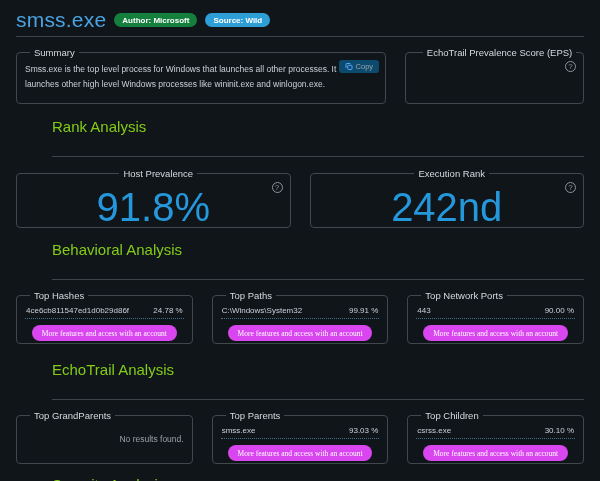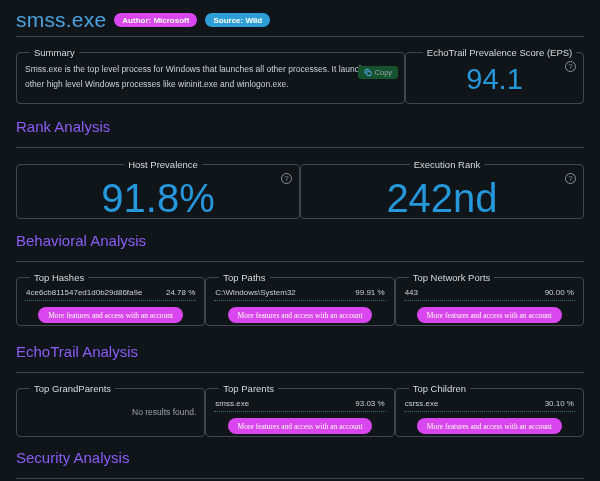--- a/index.html
+++ b/index.html
@@ -11,63 +11,63 @@
   }
   .page { padding: 5px 16px 0 16px; }
 
   
   .header { display: flex; align-items: center; gap: 8px; height: 26px; margin-top: 2px; }
   .page-title { font-size: 21px; font-weight: 400; color: #4aa3e0; letter-spacing: 0.2px; }
   .badge {
     font-size: 8px; font-weight: bold; color: #ffffff;
     padding: 2.5px 8px; border-radius: 9px; white-space: nowrap;
   }
-  .badge-orange { background: #d946ef; }
+  .badge-orange { background: #15803d; }
   .badge-blue { background: #2e9fd6; }
   .divider { border-top: 1px solid #3d444c; margin-top: 3px; }
 
   
   fieldset.panel {
     border: 1px solid #40474f; border-radius: 4px;
     padding: 1px 8px 6px 8px; position: relative; min-width: 0;
     background: transparent;
   }
   fieldset.panel legend {
     font-size: 9.5px; color: #d4dade; padding: 0 4px; margin-left: 5px; white-space: nowrap;
   }
 
-  .row { display: flex; gap: 0; }
+  .row { display: flex; gap: 19px; }
   .top-row { margin-top: 10px; }
   .top-row .summary-panel { flex: 1 1 64%; height: 57px; }
   .top-row .eps-panel { flex: 0 0 31.5%; height: 57px; text-align: center; }
 
   .copy-btn {
-    position: absolute; top: 8px; right: 6px;
+    position: absolute; top: 2px; right: 6px;
     display: inline-flex; align-items: center; gap: 3px;
-    background: #14532d; border: none; border-radius: 3px;
+    background: #0c4a6e; border: none; border-radius: 3px;
     padding: 2px 6px; font-size: 7.5px; color: #9aa4ad; cursor: pointer;
     font-family: "Liberation Sans", sans-serif;
   }
   .summary-text {
     font-size: 8.5px; line-height: 1.8; color: #c9d1d9; margin-top: 3px; padding-right: 6px;
   }
 
   .help-icon {
     position: absolute; top: 3px; right: 7px;
     width: 11px; height: 11px; border: 1px solid #8b949e; border-radius: 50%;
     color: #8b949e; font-size: 8px; line-height: 9px; text-align: center;
     cursor: pointer; display: block;
   }
   .stat-value { color: #2598dc; font-weight: 400; }
   .eps-panel .stat-value { font-size: 29px; margin-top: 4px; display: inline-block; }
 
   
   .section-heading {
-    font-size: 15px; font-weight: 400; color: #8b5cf6;
-    border-bottom: 1px solid #3d444c; padding-bottom: 12px;
+    font-size: 15px; font-weight: 400; color: #84cc16;
+    border-bottom: 1px solid #3d444c; padding-bottom: 21px; margin-left: 36px;
   }
   .sh-rank { margin-top: 14px; }
   .sh-behavioral { margin-top: 13px; }
   .sh-ancestry { margin-top: 17px; }
   .sh-security { margin-top: 12px; }
 
   .rank-row { margin-top: 11px; }
   .rank-row fieldset.panel { flex: 1; height: 60px; text-align: center; }
   .rank-row .stat-value { font-size: 40px; margin-top: 5px; display: inline-block; }
 
@@ -118,21 +118,20 @@
           <path d="M10.5 2H3.5A1.5 1.5 0 0 0 2 3.5V10.5"></path>
         </svg>
         <span>Copy</span>
       </button>
       <p class="summary-text">Smss.exe is the top level process for Windows that launches all other processes. It launches other high level Windows processes like wininit.exe and winlogon.exe.</p>
     </fieldset>
 
     <fieldset class="panel eps-panel">
       <legend>EchoTrail Prevalence Score (EPS)</legend>
       <span class="help-icon">?</span>
-      <div class="stat-value">94.1</div>
     </fieldset>
   </div>
 
   <h2 class="section-heading sh-rank">Rank Analysis</h2>
   <div class="row rank-row">
     <fieldset class="panel">
       <legend>Host Prevalence</legend>
       <span class="help-icon">?</span>
       <div class="stat-value">91.8%</div>
     </fieldset>

